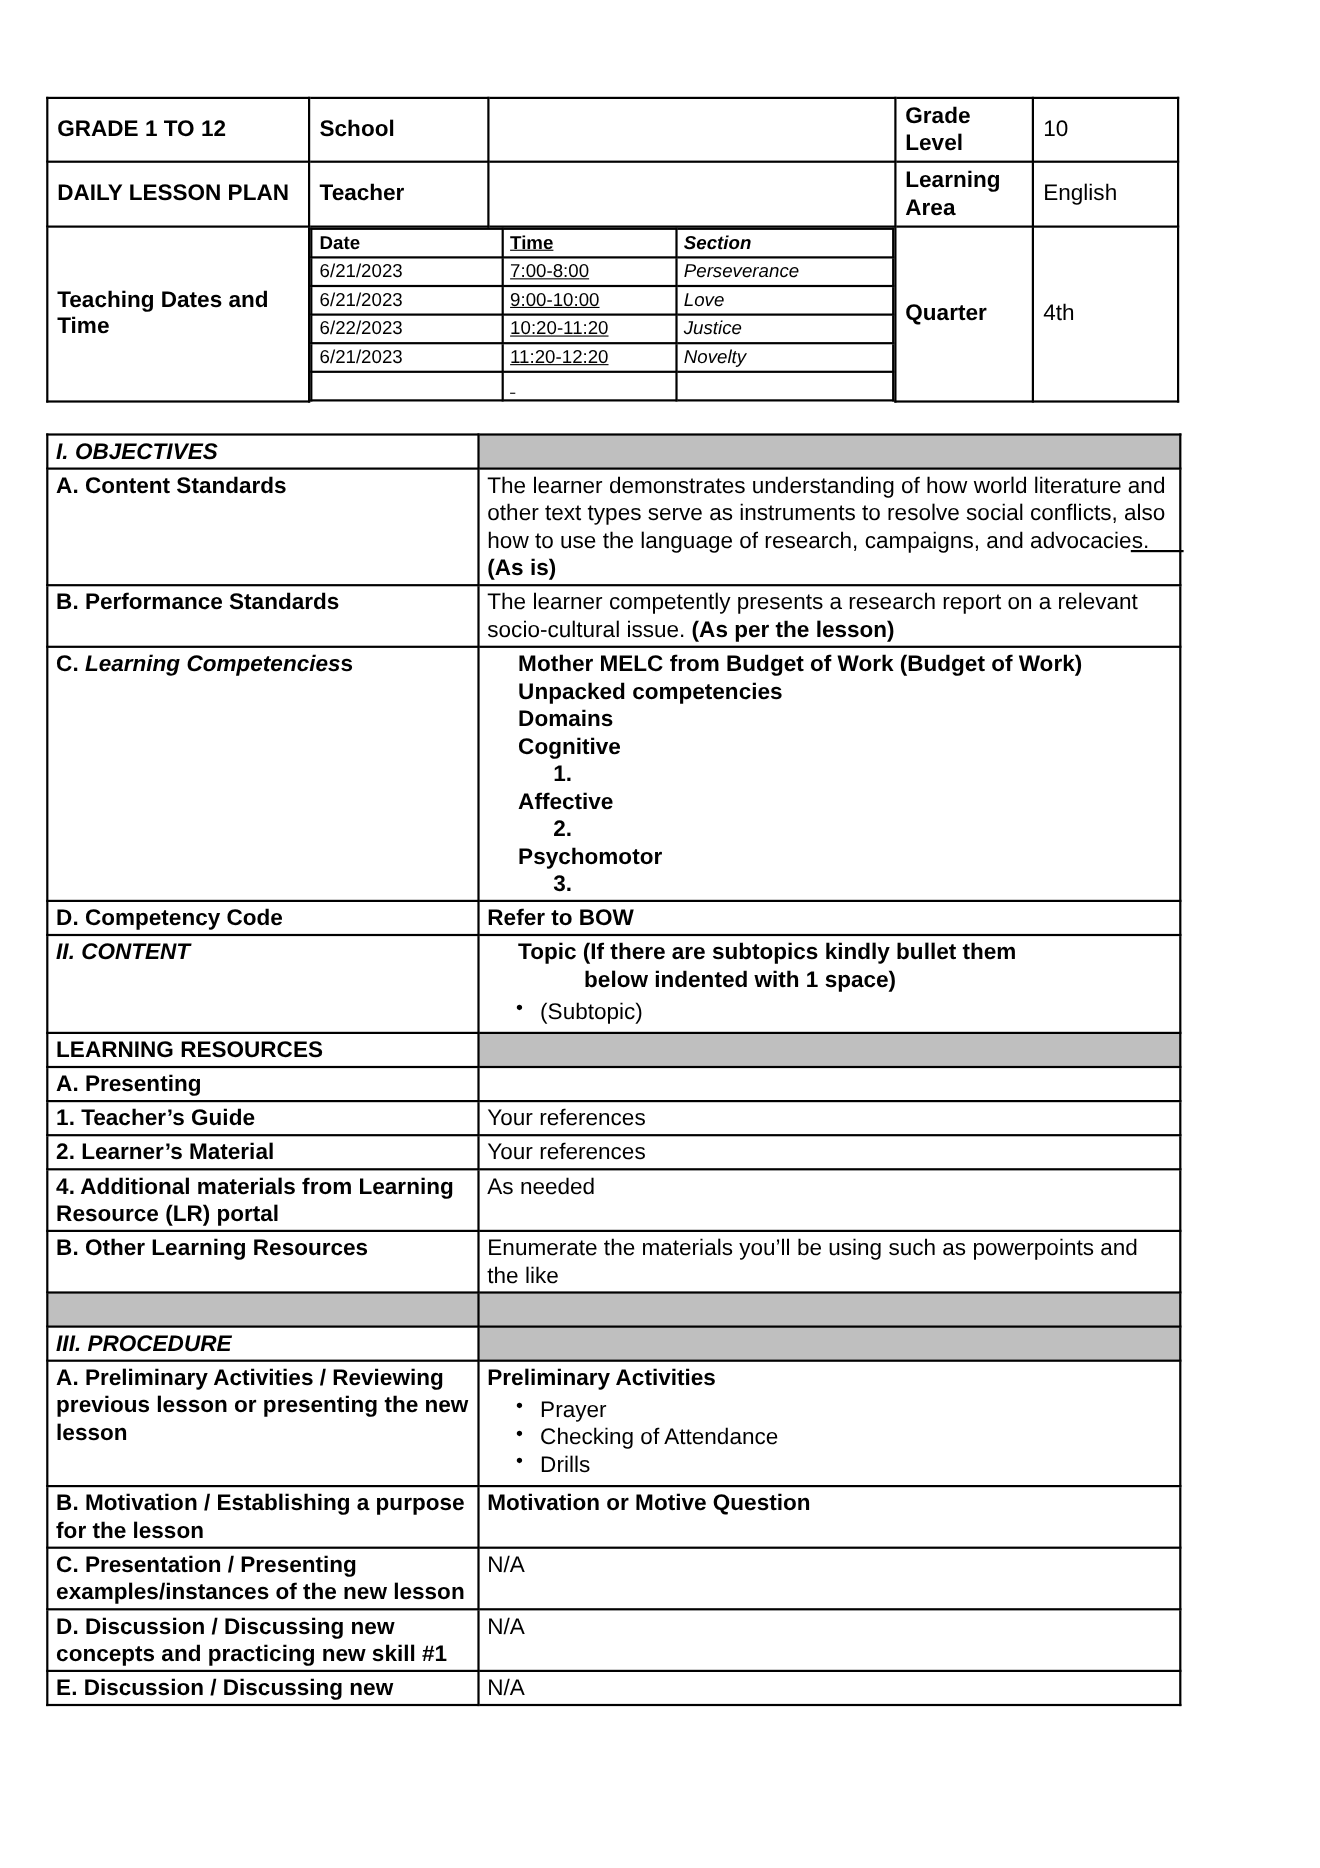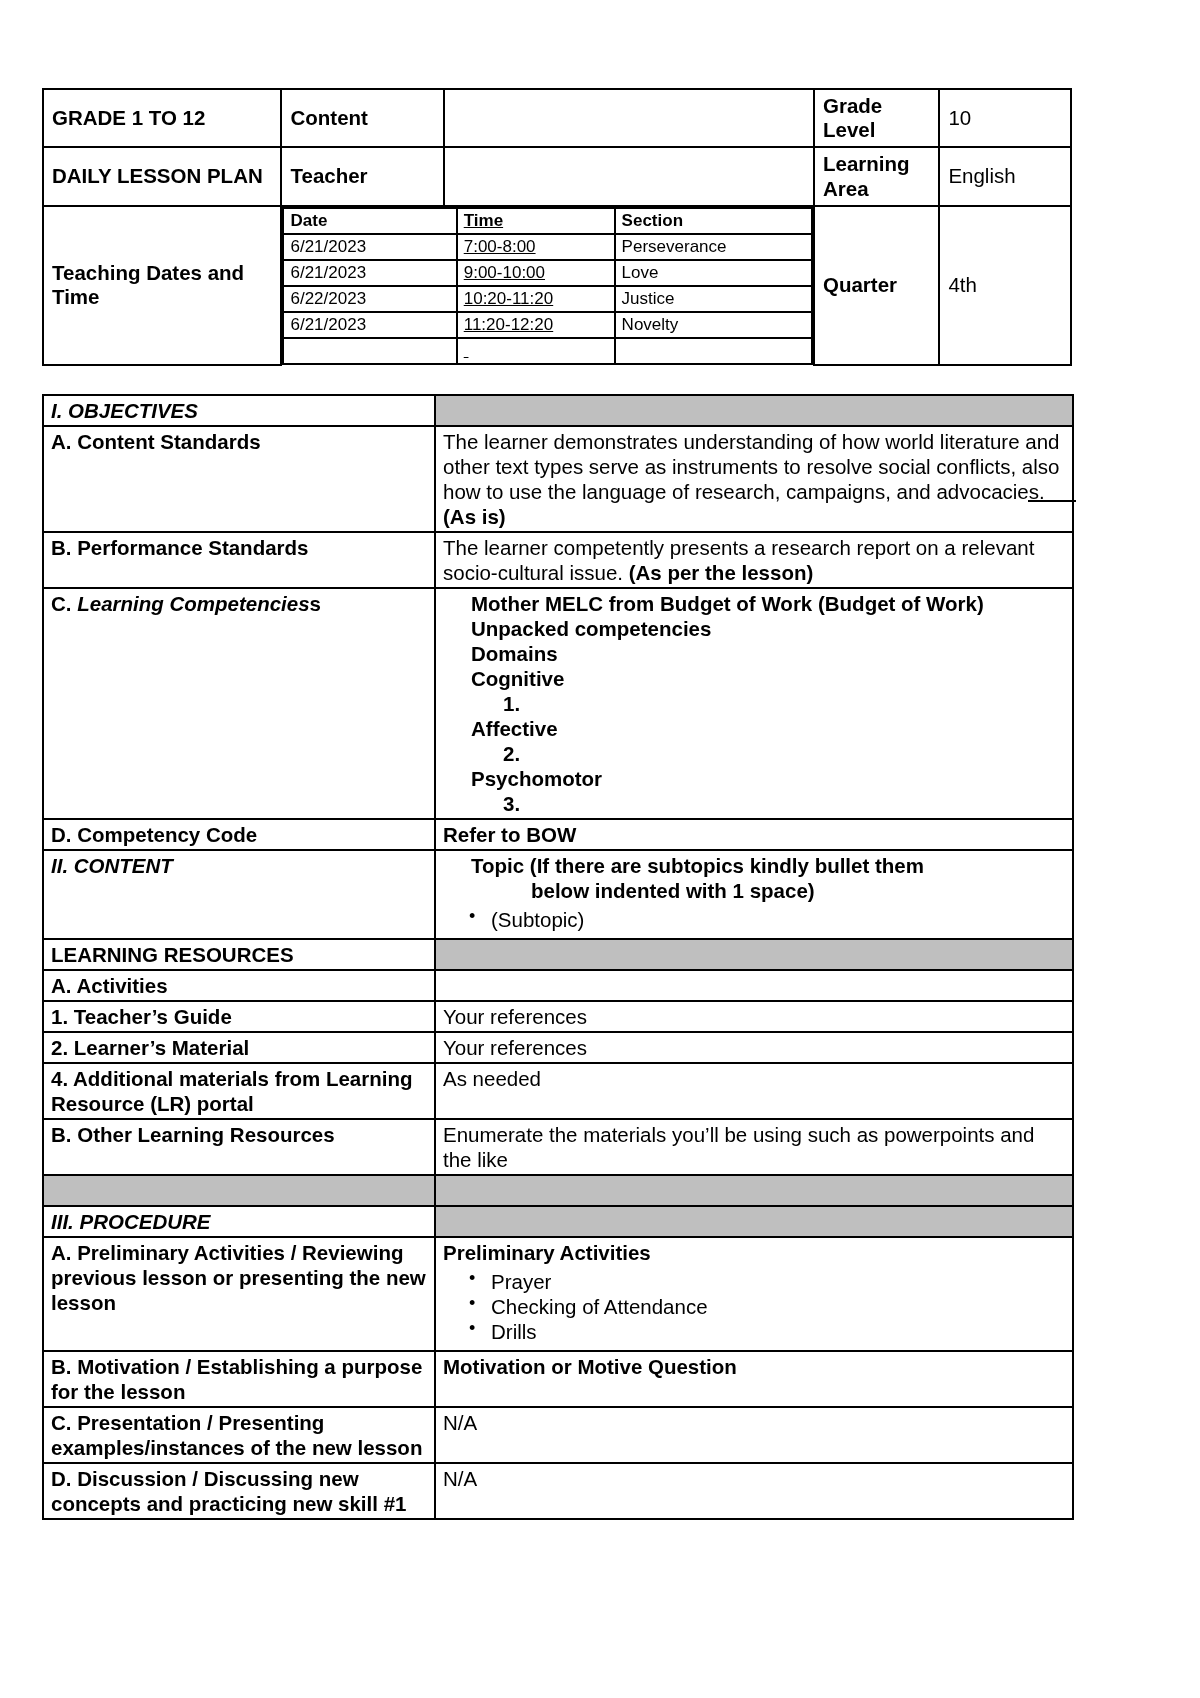--- a/index.html
+++ b/index.html
@@ -57,21 +57,21 @@
     border: 2px solid #000;
     padding: 1px 6px;
     font-size: 17px;
     line-height: 1.2;
     height: 26px;
     vertical-align: middle;
   }
   table.inner td.hcell { font-weight: bold; }
   .inner .ci-date { width: 158px; }
   .inner .ci-time { width: 144px; text-decoration: underline; }
-  .inner .ci-sect { width: 180px; }
+  .inner .ci-sect { width: 180px; font-style: italic; }
 
   .nopad { padding: 0 !important; border: none !important; }
   .tall  { vertical-align: middle; }
 
   
   table.main {
     width: 1030px;
     border-collapse: collapse;
     table-layout: fixed;
     margin-top: 28px;
@@ -126,21 +126,21 @@
 </style>
 </head>
 <body>
 
 <div class="page">
 
   <table class="hdr">
     <tbody>
         <tr>
       <td class="c-label bold">GRADE 1 TO 12</td>
-      <td class="c-field bold">Content</td>
+      <td class="c-field bold">School</td>
       <td class="c-blank"></td>
       <td class="c-right-l bold">Grade Level</td>
       <td class="c-right-v thin">10</td>
     </tr>
     <tr>
       <td class="c-label bold">DAILY LESSON PLAN</td>
       <td class="c-field bold">Teacher</td>
       <td class="c-blank"></td>
       <td class="c-right-l bold">Learning Area</td>
       <td class="c-right-v thin">English</td>
@@ -237,21 +237,21 @@
         </ul>
       </td>
     </tr>
 
     <tr>
       <td class="col-l b">LEARNING RESOURCES</td>
       <td class="col-r gray">&nbsp;</td>
     </tr>
 
     <tr>
-      <td class="col-l b">A. Activities</td>
+      <td class="col-l b">A. Presenting</td>
       <td class="col-r n">&nbsp;</td>
     </tr>
 
     <tr>
       <td class="col-l b indent1">1. Teacher’s Guide</td>
       <td class="col-r n">Your references</td>
     </tr>
     <tr>
       <td class="col-l b indent1">2. Learner’s Material</td>
       <td class="col-r n">Your references</td>
@@ -297,19 +297,23 @@
     <tr>
       <td class="col-l b">C. Presentation / Presenting examples/instances of the new lesson</td>
       <td class="col-r n">N/A</td>
     </tr>
 
     <tr>
       <td class="col-l b">D. Discussion / Discussing new concepts and practicing new skill #1</td>
       <td class="col-r n">N/A</td>
     </tr>
 
+    <tr>
+      <td class="col-l b">E. Discussion / Discussing new</td>
+      <td class="col-r n">N/A</td>
+    </tr>
 
   </tbody>
     </table>
 
   <div class="stray-line"></div>
 
 </div>
 
 </body></html>

